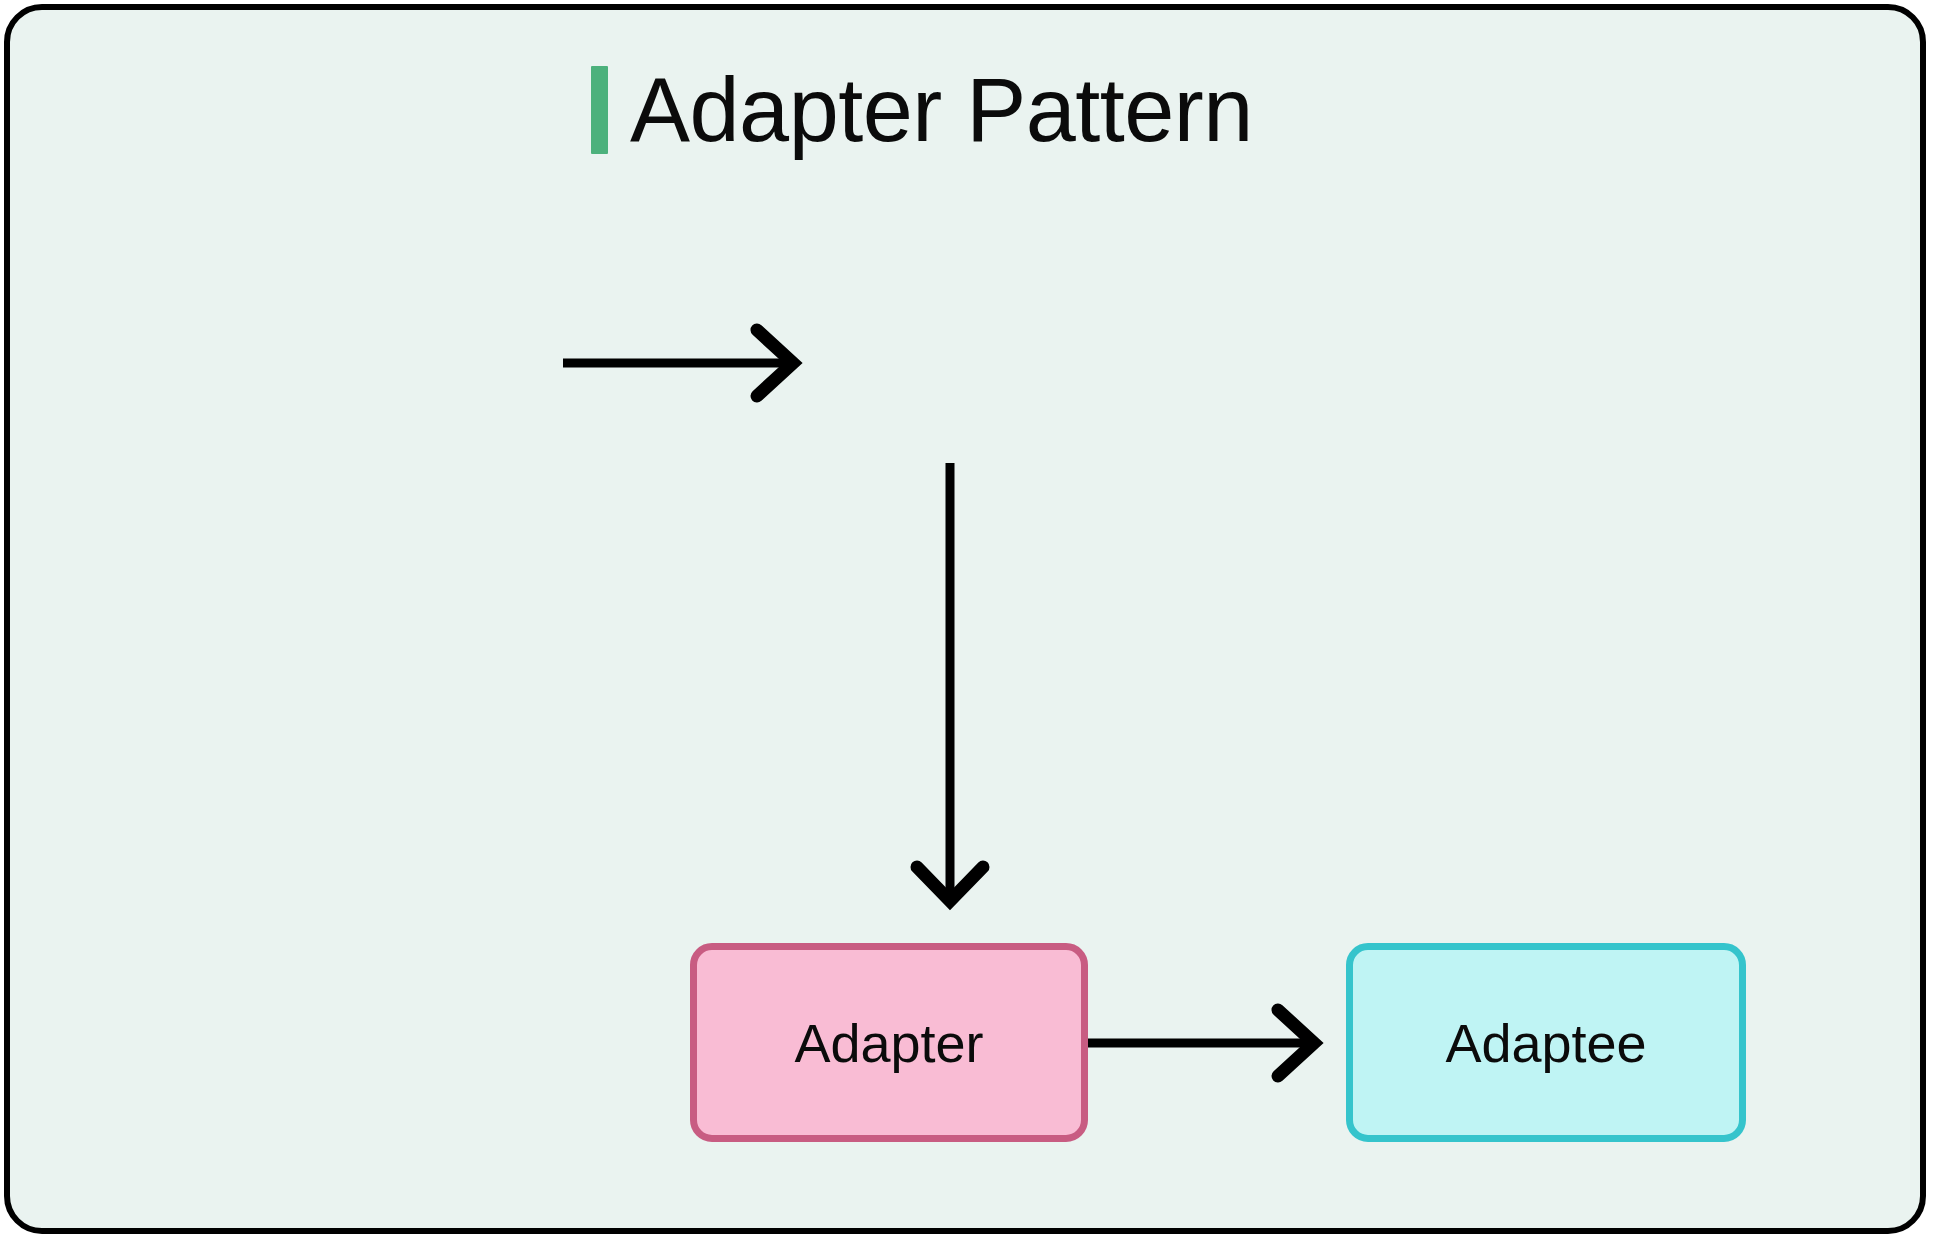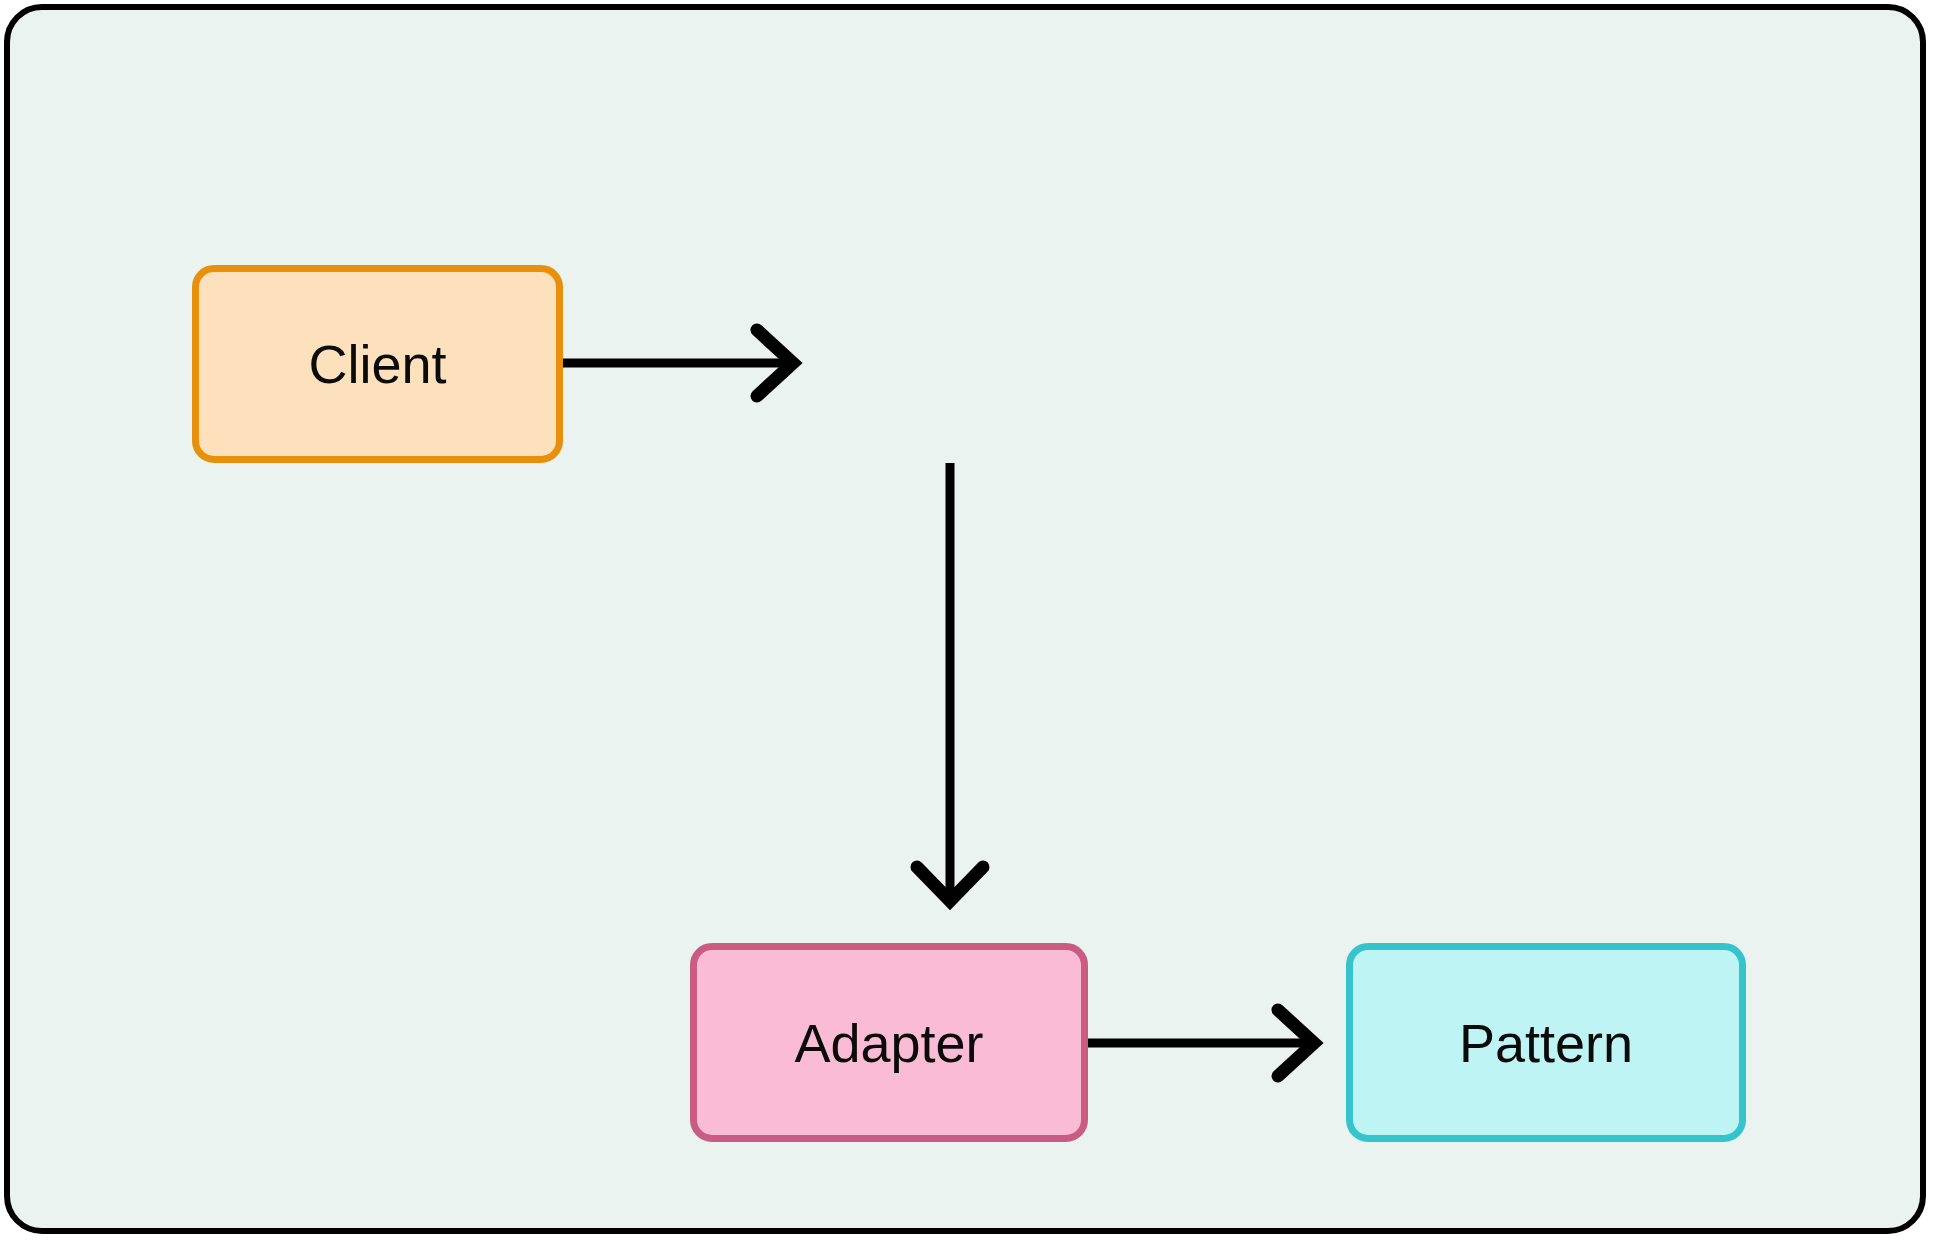--- a/index.html
+++ b/index.html
@@ -113,42 +113,43 @@
     stroke-linejoin: miter;
   }
 </style>
 </head>
 <body>
 
 <div id="canvas">
 
   <div class="diagram-frame"></div>
 
+  <div class="title-row">
+    <div class="title-accent-bar"></div>
+    <div class="title-text">Adapter Pattern</div>
+  </div>
 
   <svg class="connectors" viewBox="0 0 1938 1246" width="1938" height="1246" xmlns="http://www.w3.org/2000/svg">
     <g>
       <line class="conn-line" x1="563" y1="363" x2="795" y2="363"></line>
       <polyline class="conn-head" points="757,330 793,363 757,396"></polyline>
     </g>
     <g>
       <line class="conn-line" x1="950" y1="463" x2="950" y2="903"></line>
       <polyline class="conn-head" points="917,867 950,901 983,867"></polyline>
     </g>
     <g>
       <line class="conn-line" x1="1088" y1="1043" x2="1316" y2="1043"></line>
       <polyline class="conn-head" points="1278,1010 1314,1043 1278,1076"></polyline>
     </g>
   </svg>
 
-  <div class="node" id="node-client">
-    <span>Client</span>
-  </div>
 
 
   <div class="node" id="node-adapter">
     <span>Adapter</span>
   </div>
 
   <div class="node" id="node-adaptee">
-    <span>Pattern</span>
+    <span>Adaptee</span>
   </div>
 
 </div>
 
 </body></html>

